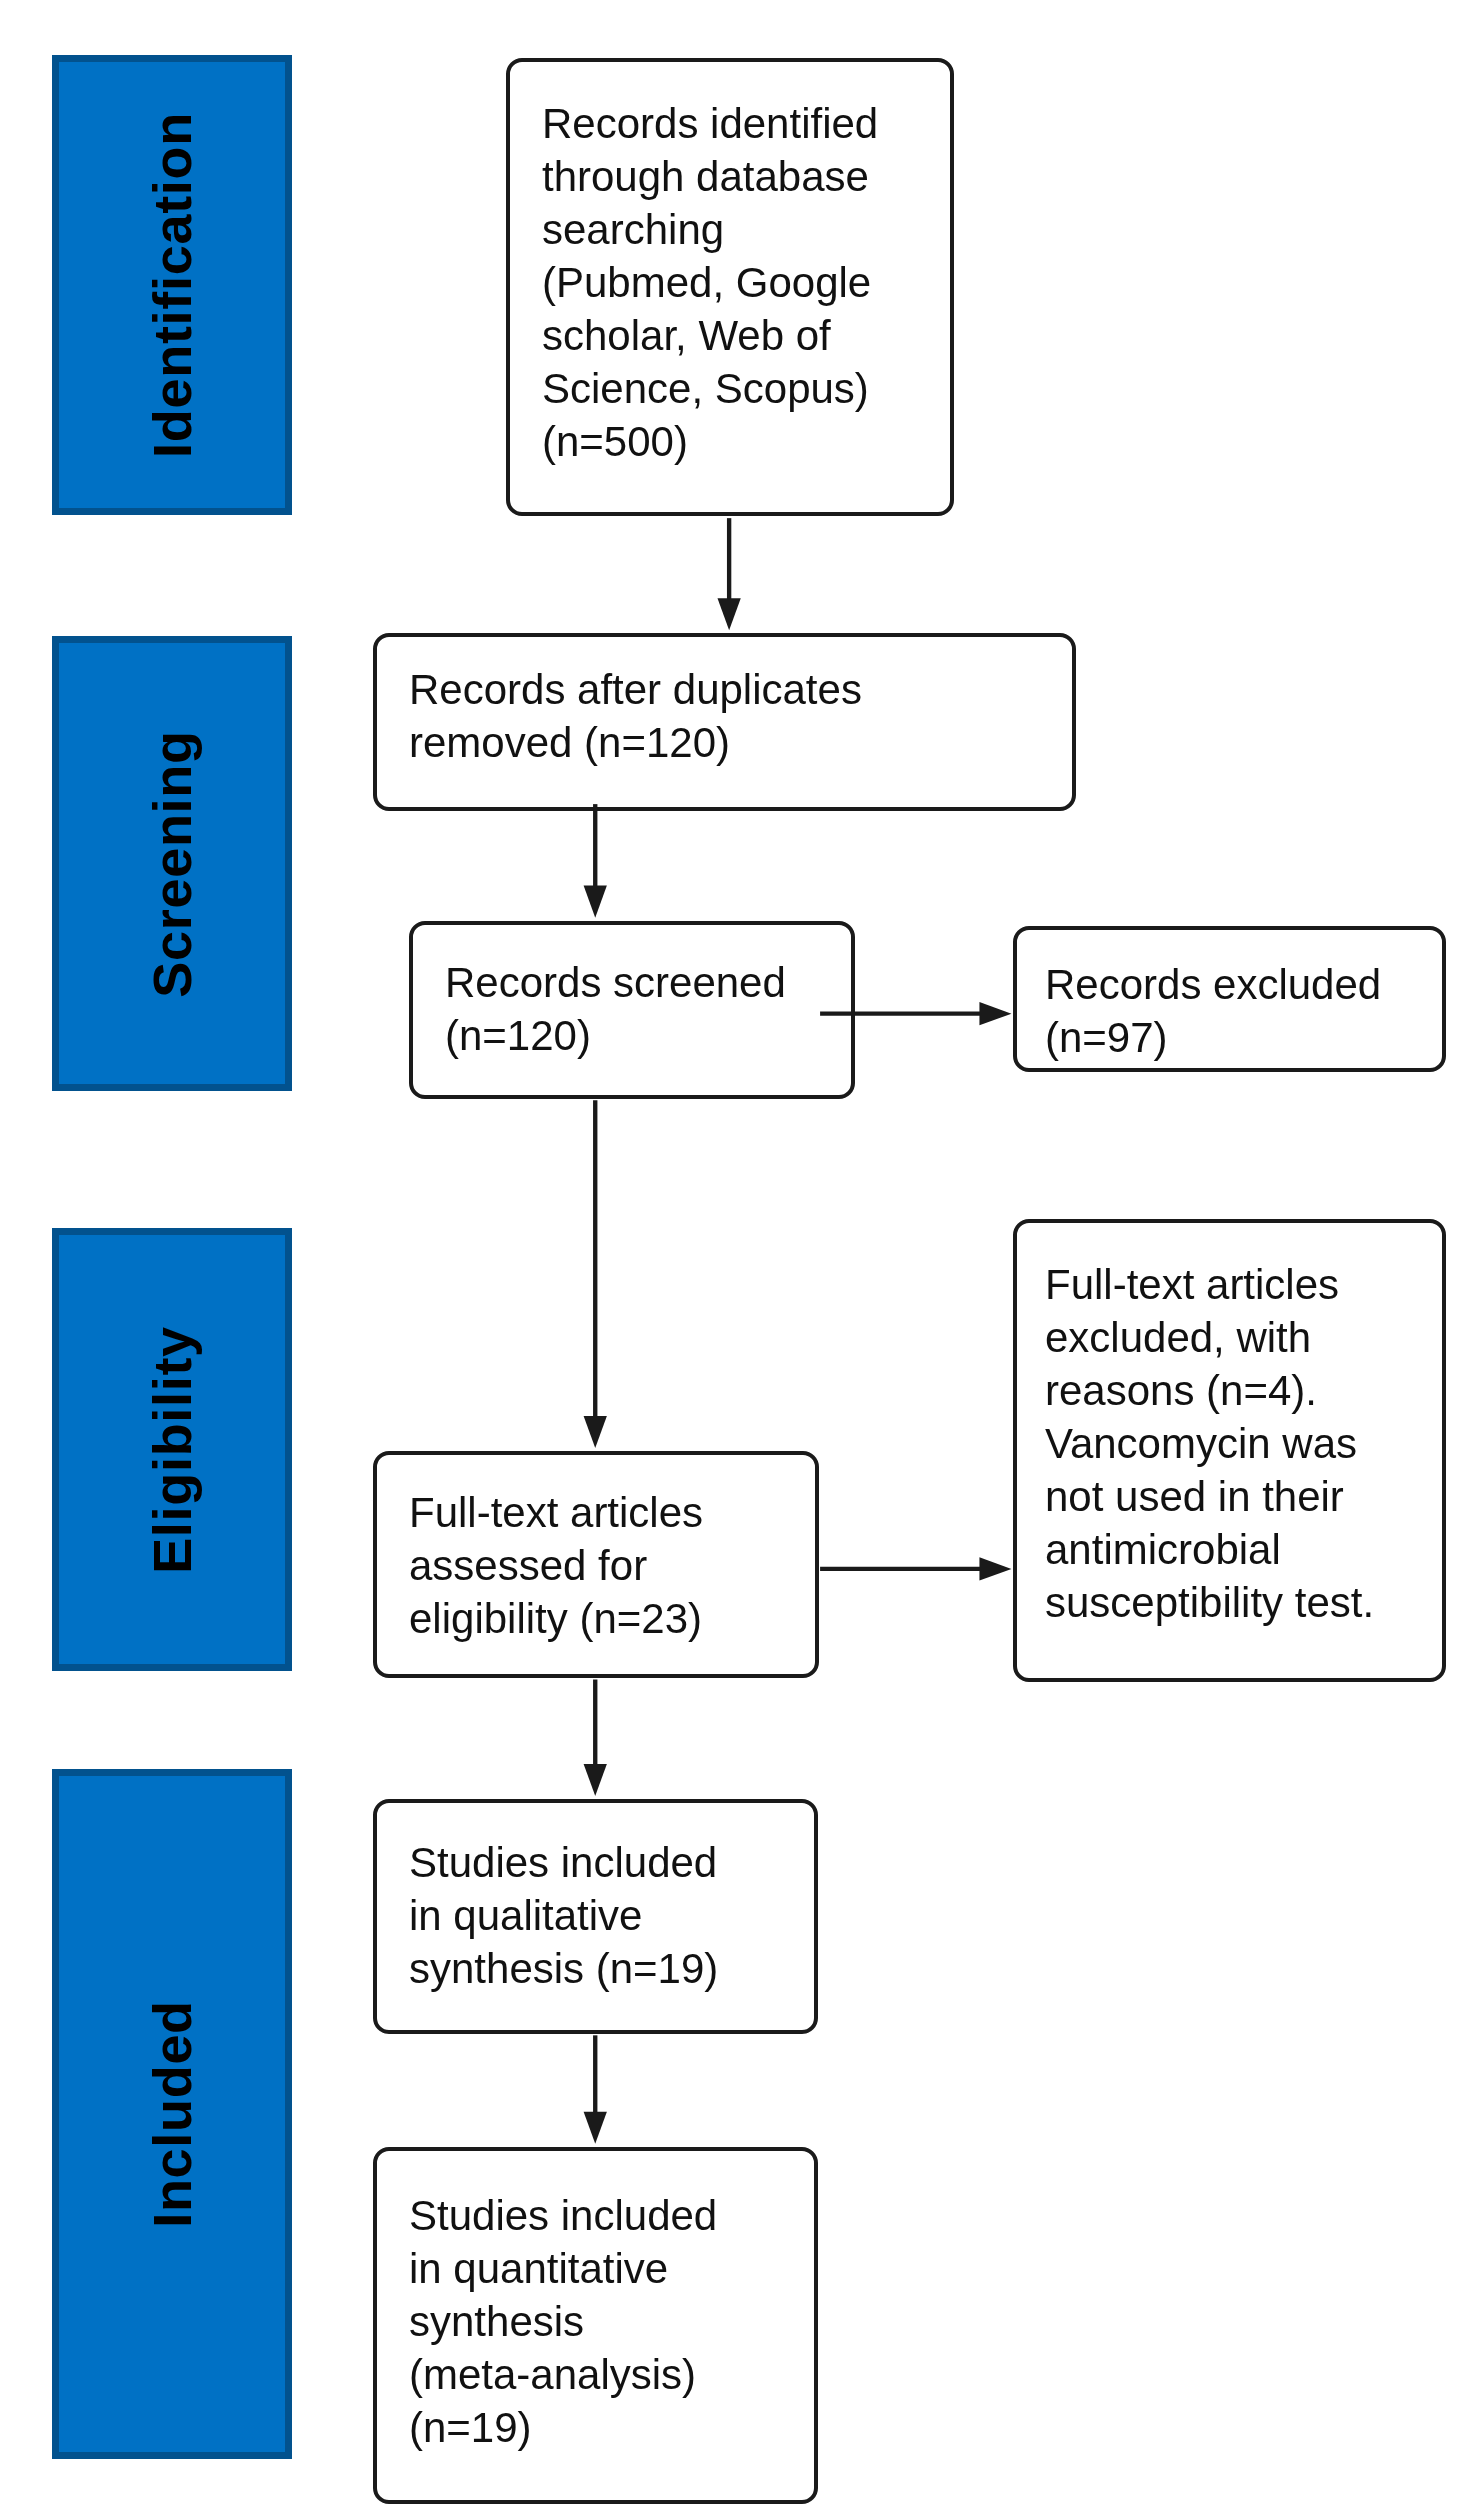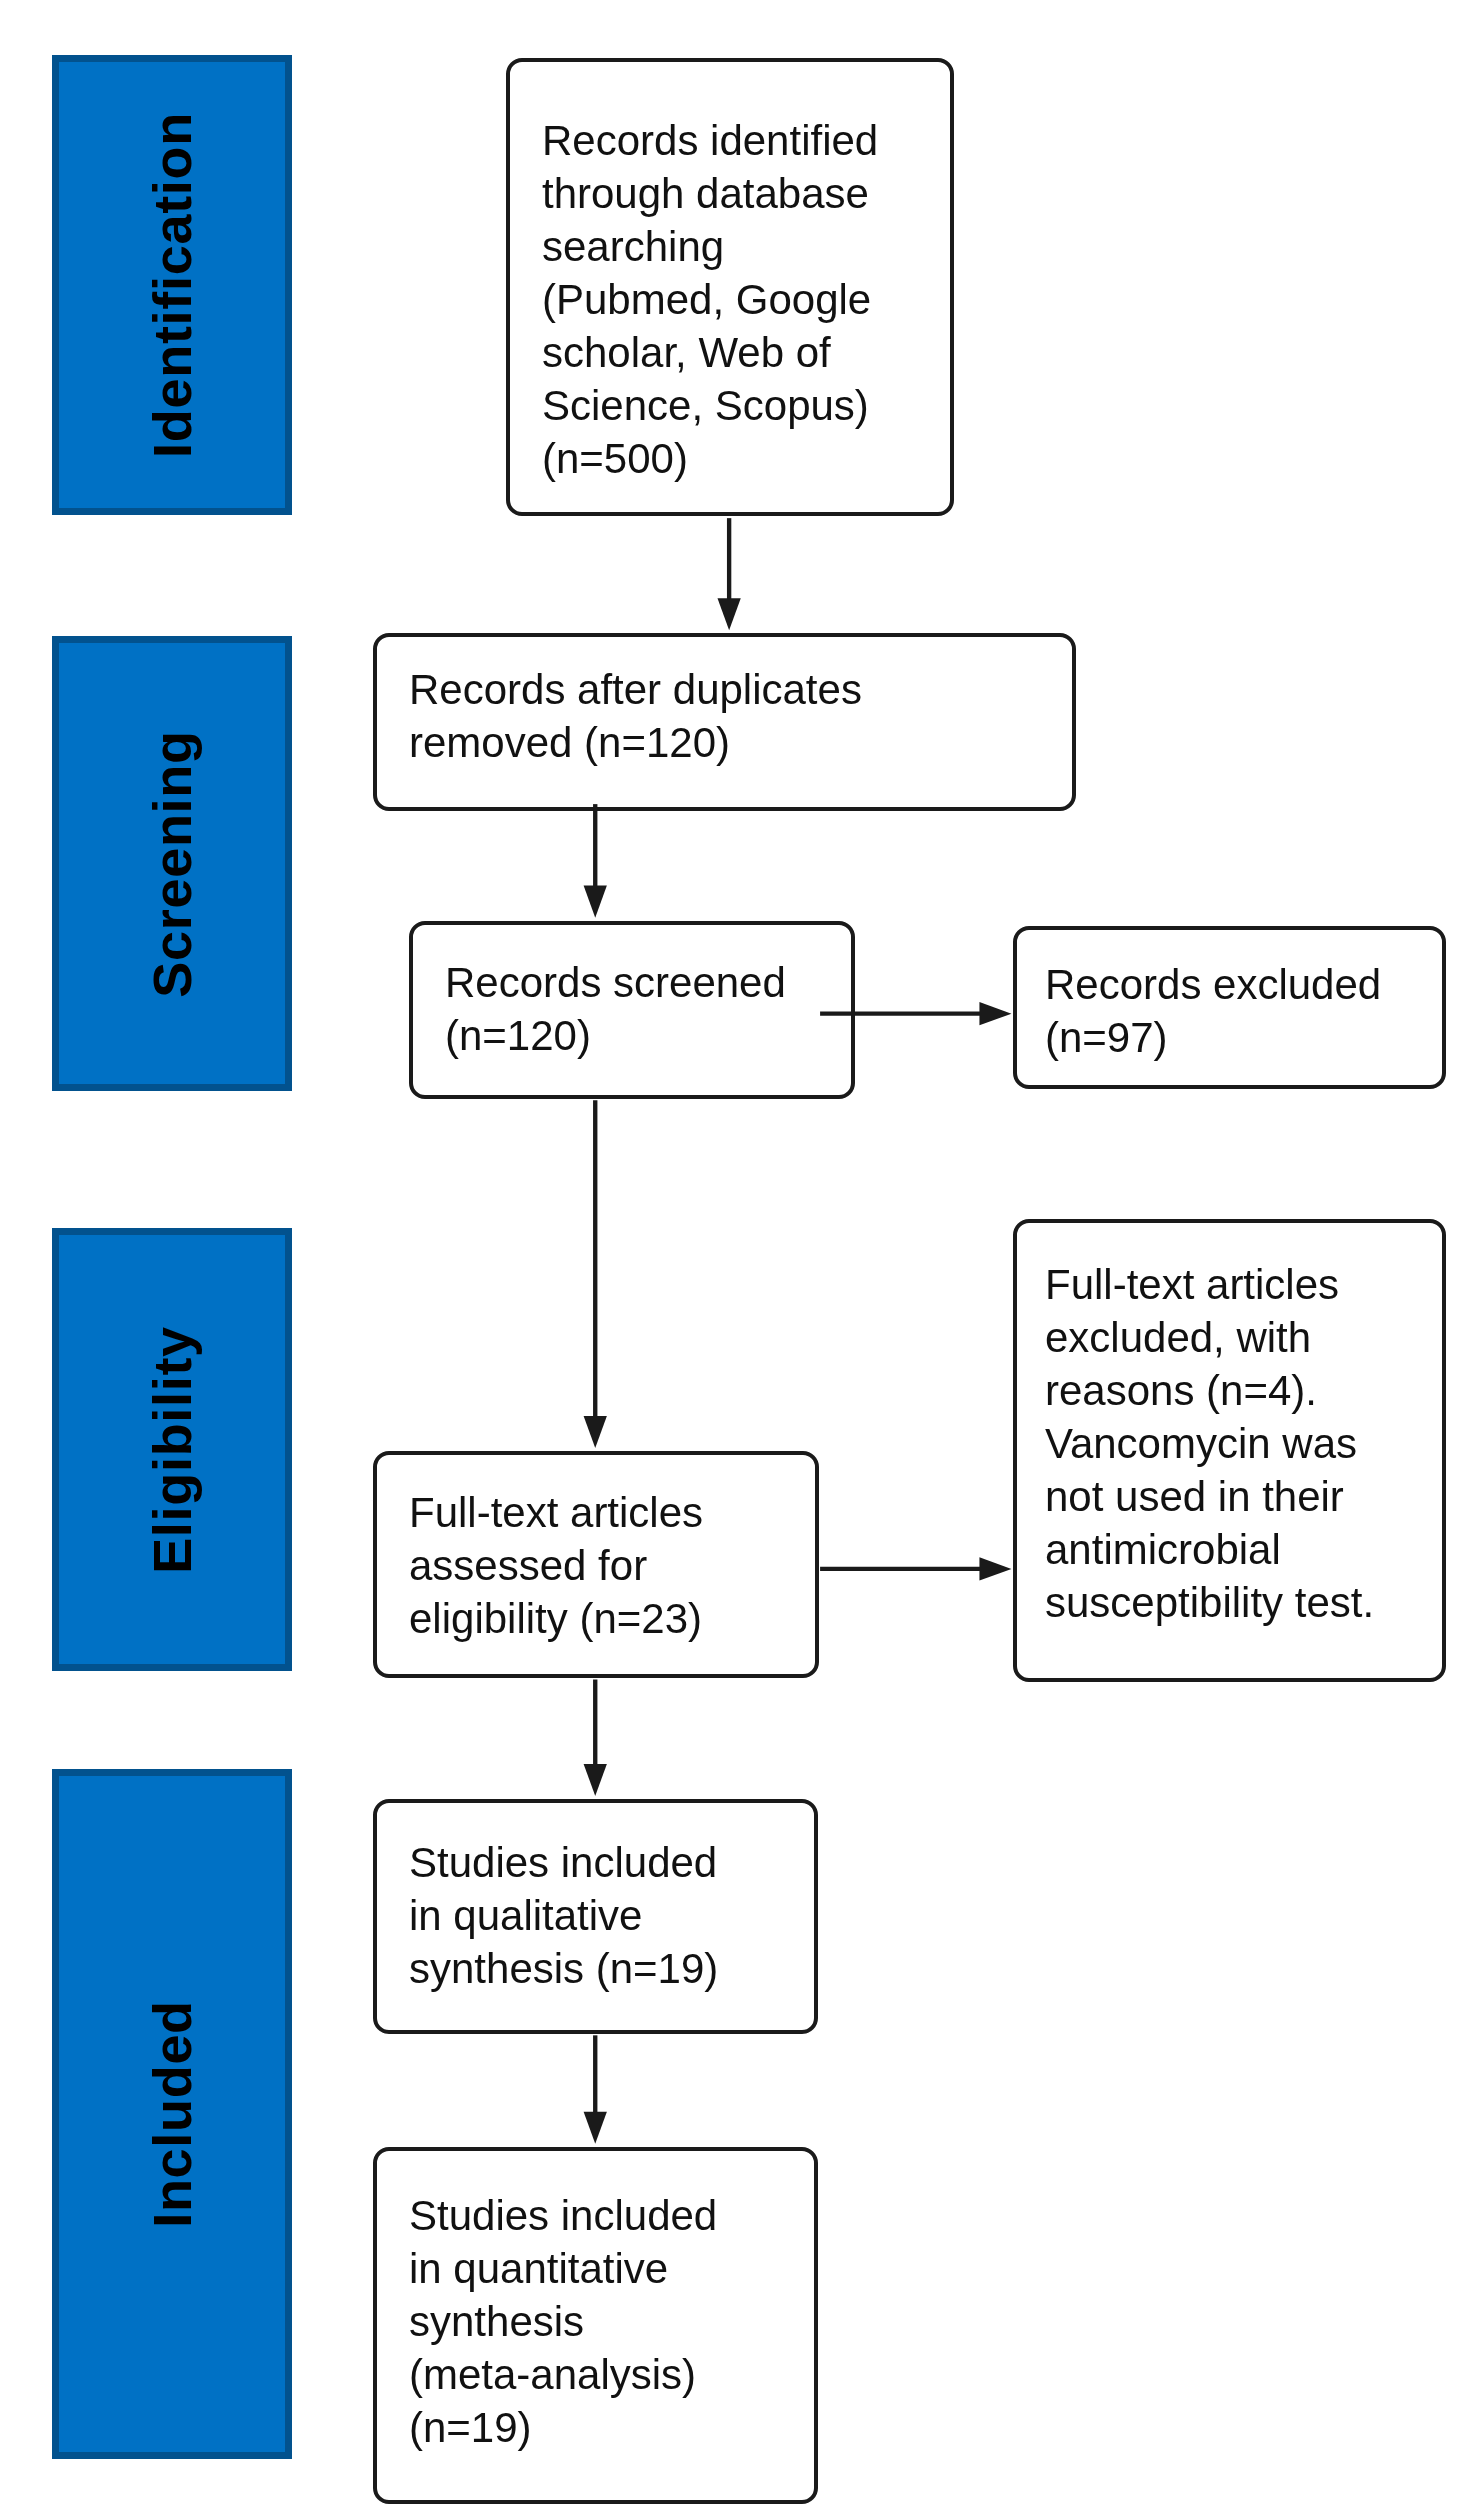--- a/index.html
+++ b/index.html
@@ -51,25 +51,25 @@
   .fbox-text {
     position: absolute;
     top: 0; left: 0; right: 0;
     padding: 31px 22px 0 32px;
     font-size: 42px;
     line-height: 53px;
     color: #111111;
     white-space: pre-line;
   }
   #box-identified        { left: 506px;  top: 58px;   width: 448px; height: 458px; }
-  #box-identified .fbox-text { padding-top: 52px; }
+  #box-identified .fbox-text { padding-top: 35px; }
   #box-deduplicated      { left: 373px;  top: 633px;  width: 703px; height: 178px; }
   #box-deduplicated .fbox-text { padding-top: 26px; }
   #box-screened          { left: 373px;  top: 921px; width: 446px; height: 178px; margin-left: 36px; }
-  #box-excluded          { left: 1013px; top: 926px; width: 433px; height: 163px; }
+  #box-excluded          { left: 1013px; top: 926px; width: 433px; height: 146px; }
   #box-excluded .fbox-text { padding-top: 28px; padding-left: 28px; }
   #box-fulltext          { left: 373px;  top: 1451px; width: 446px; height: 227px; }
   #box-fulltext-excluded { left: 1013px; top: 1219px; width: 433px; height: 463px; }
   #box-fulltext-excluded .fbox-text { padding-top: 35px; padding-left: 28px; }
   #box-qualitative       { left: 373px;  top: 1799px; width: 445px; height: 235px; }
   #box-qualitative .fbox-text { padding-top: 33px; }
   #box-quantitative      { left: 373px;  top: 2147px; width: 445px; height: 357px; }
   #box-quantitative .fbox-text { padding-top: 38px; }
 
   

